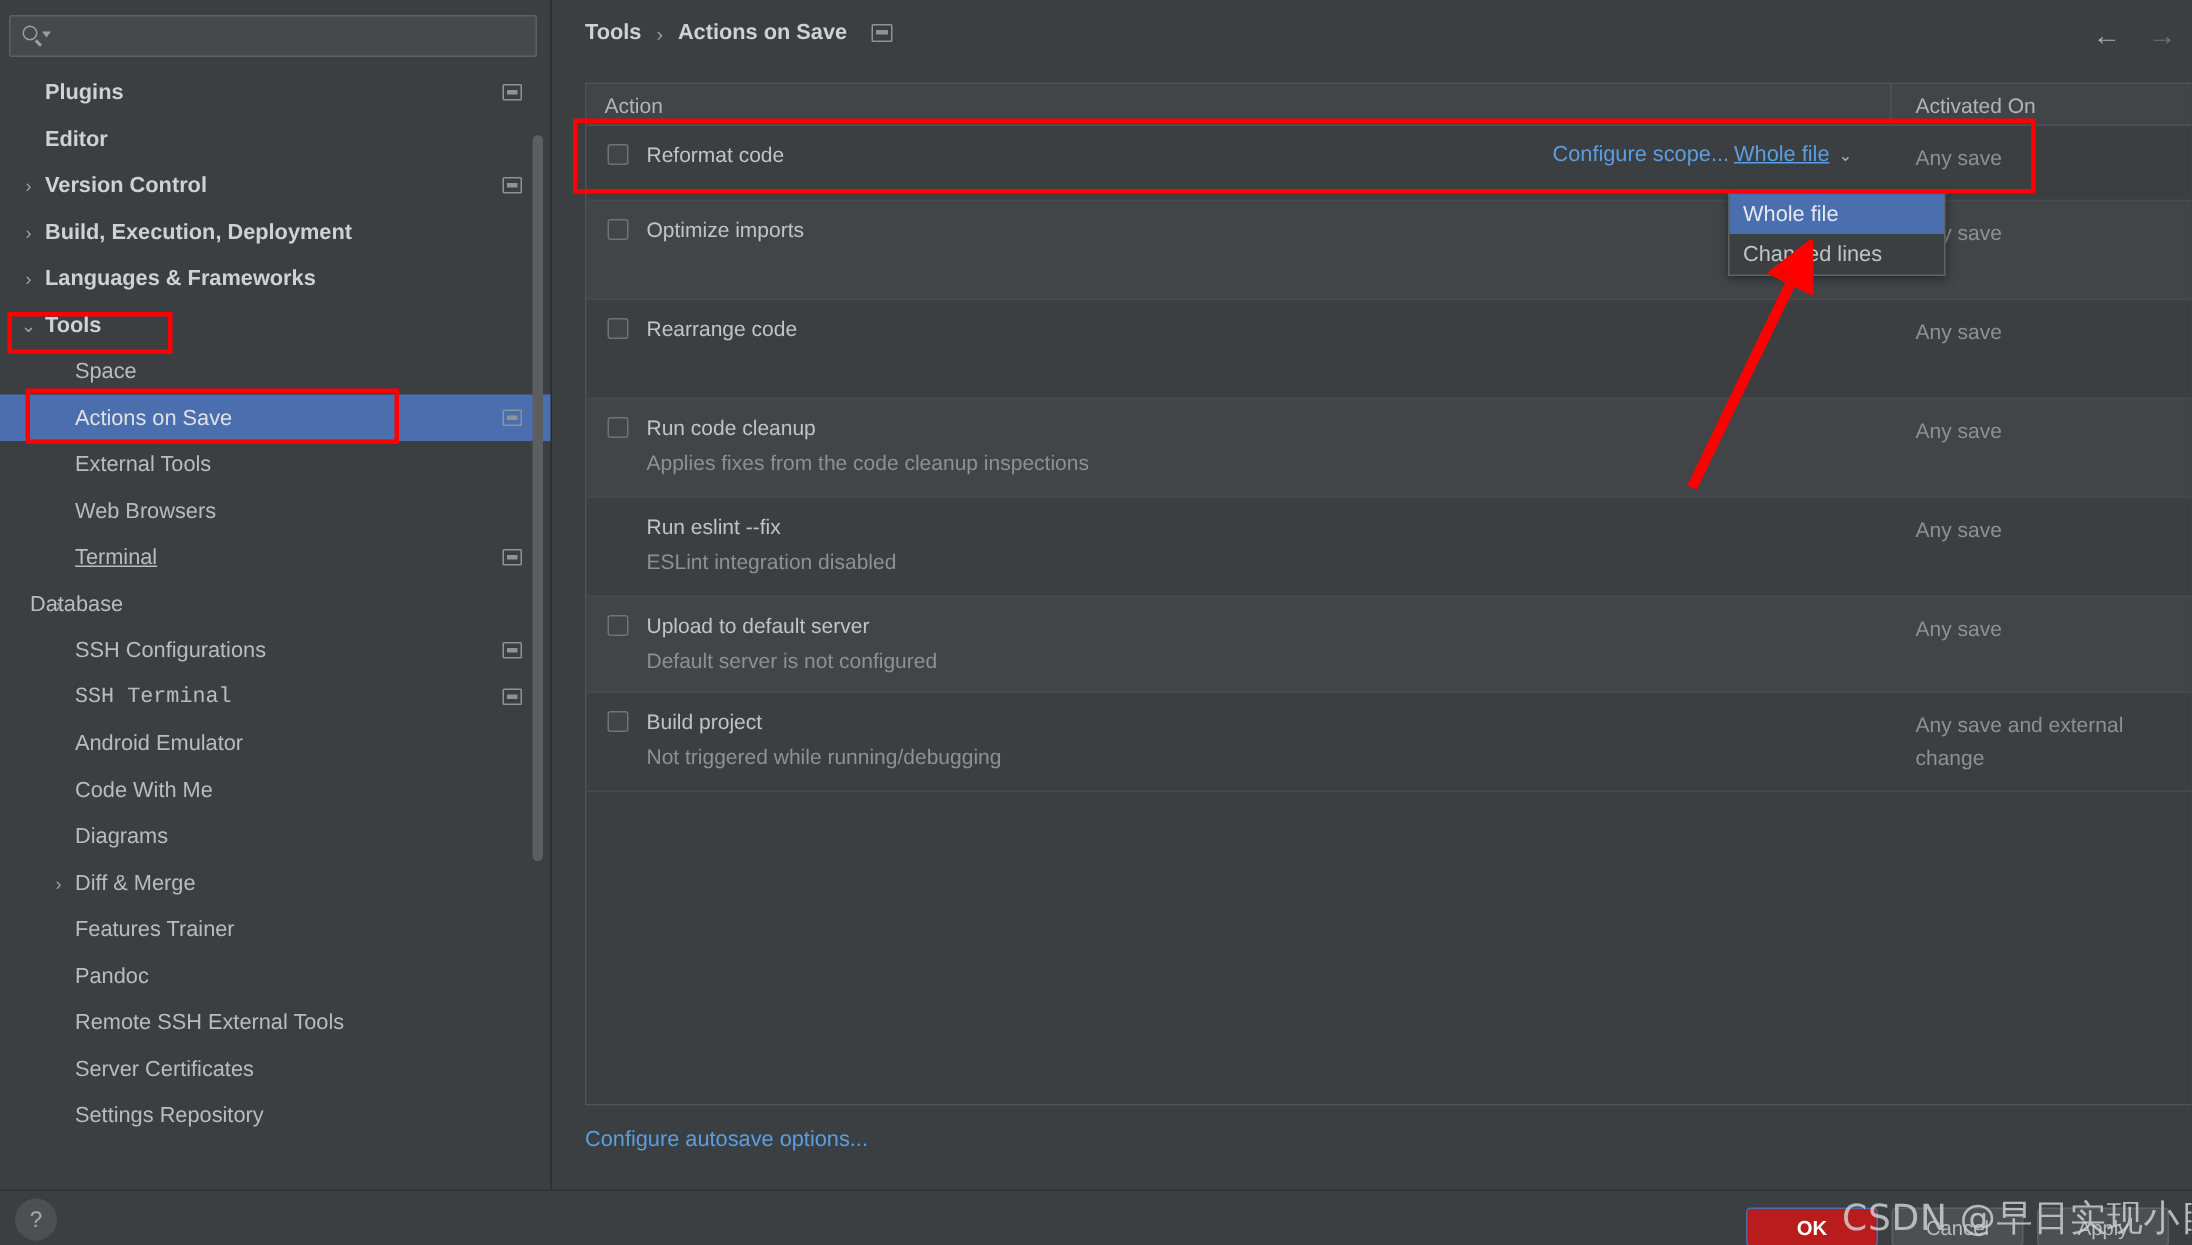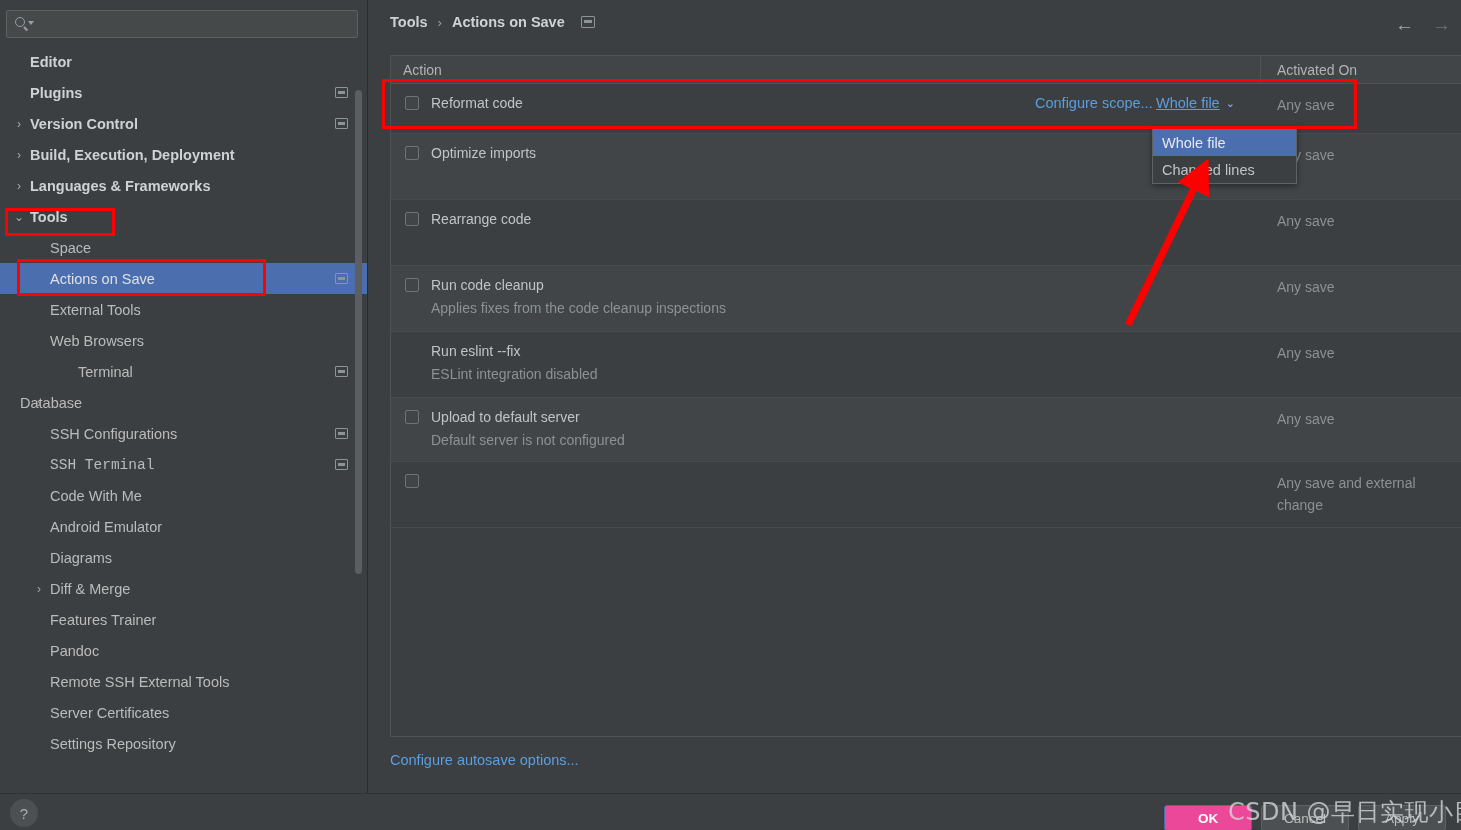--- a/index.html
+++ b/index.html
@@ -122,21 +122,21 @@
     display: flex; align-items: center; justify-content: center;
   }
   .dlg-btn {
     position: absolute; top: 805px;
     height: 26px;
     display: flex; align-items: center; justify-content: center;
     font-size: 13.5px; border-radius: 3px;
   }
   #ok-btn {
     left: 1164px; width: 88px;
-    background: #ec4899; color: #ffffff;
+    background: #b91c1c; color: #ffffff;
     border: 1px solid #4a6da7; font-weight: bold;
   }
   #cancel-btn {
     left: 1261px; width: 88px;
     background: #4c5052; color: #bbbbbb;
     border: 1px solid #5e6264;
   }
   #apply-btn {
     left: 1358px; width: 88px;
     background: #4c5052; color: #bbbbbb;
@@ -284,25 +284,25 @@
           <div class="lens"></div>
             <div class="handle"></div>
             <div class="caret"></div>
         </div>
       </div>
       <input id="search-input" type="text" placeholder="" style="">
     </div>
 
     <div id="tree">
         <div class="tree-row bold">
+          <span class="label" style="margin-left: 30px;">Plugins</span>
+          <span class="tag"></span>
+        </div>
+        <div class="tree-row bold">
           <span class="label" style="margin-left: 30px;">Editor</span>
-        </div>
-        <div class="tree-row bold">
-          <span class="label" style="margin-left: 30px;">Plugins</span>
-          <span class="tag"></span>
         </div>
         <div class="tree-row bold">
           <span class="arrow" style="left: 12px;">›</span>
           <span class="label" style="margin-left: 30px;">Version Control</span>
           <span class="tag"></span>
         </div>
         <div class="tree-row bold">
           <span class="arrow" style="left: 12px;">›</span>
           <span class="label" style="margin-left: 30px;">Build, Execution, Deployment</span>
         </div>
@@ -321,40 +321,40 @@
           <span class="label" style="margin-left: 50px;">Actions on Save</span>
           <span class="tag"></span>
         </div>
         <div class="tree-row">
           <span class="label" style="margin-left: 50px;">External Tools</span>
         </div>
         <div class="tree-row">
           <span class="label" style="margin-left: 50px;">Web Browsers</span>
         </div>
         <div class="tree-row">
-          <span class="label" style="margin-left: 78px;">Terminal</span>
+          <span class="label" style="margin-left: 50px; text-decoration: underline;">Terminal</span>
           <span class="tag"></span>
         </div>
         <div class="tree-row">
           <span class="arrow" style="left: 32px;">›</span>
           <span class="label" style="margin-left: 20px;">Database</span>
         </div>
         <div class="tree-row">
           <span class="label" style="margin-left: 50px;">SSH Configurations</span>
           <span class="tag"></span>
         </div>
         <div class="tree-row">
           <span class="label" style="margin-left: 50px; font-family: Liberation Mono, monospace;">SSH Terminal</span>
           <span class="tag"></span>
         </div>
         <div class="tree-row">
+          <span class="label" style="margin-left: 50px;">Android Emulator</span>
+        </div>
+        <div class="tree-row">
           <span class="label" style="margin-left: 50px;">Code With Me</span>
-        </div>
-        <div class="tree-row">
-          <span class="label" style="margin-left: 50px;">Android Emulator</span>
         </div>
         <div class="tree-row">
           <span class="label" style="margin-left: 50px;">Diagrams</span>
         </div>
         <div class="tree-row">
           <span class="arrow" style="left: 32px;">›</span>
           <span class="label" style="margin-left: 50px;">Diff &amp; Merge</span>
         </div>
         <div class="tree-row">
           <span class="label" style="margin-left: 50px;">Features Trainer</span>
@@ -442,20 +442,24 @@
           <div class="row alt" style="height: 64px;">
             <div class="cb"></div>
             <div class="txt">
               <div class="title">Upload to default server</div>
               <div class="sub">Default server is not configured</div>
             </div>
             <div class="activated">Any save</div>
           </div>
           <div class="row" style="height: 66px;">
             <div class="cb"></div>
+            <div class="txt">
+              <div class="title">Build project</div>
+              <div class="sub">Not triggered while running/debugging</div>
+            </div>
             <div class="activated">Any save and external change</div>
           </div>
         </div>
     </div>
 
     <div id="configure-autosave">Configure autosave options...</div>
   </div>
   <div id="main-divider"></div>
 
   <div id="dropdown">

